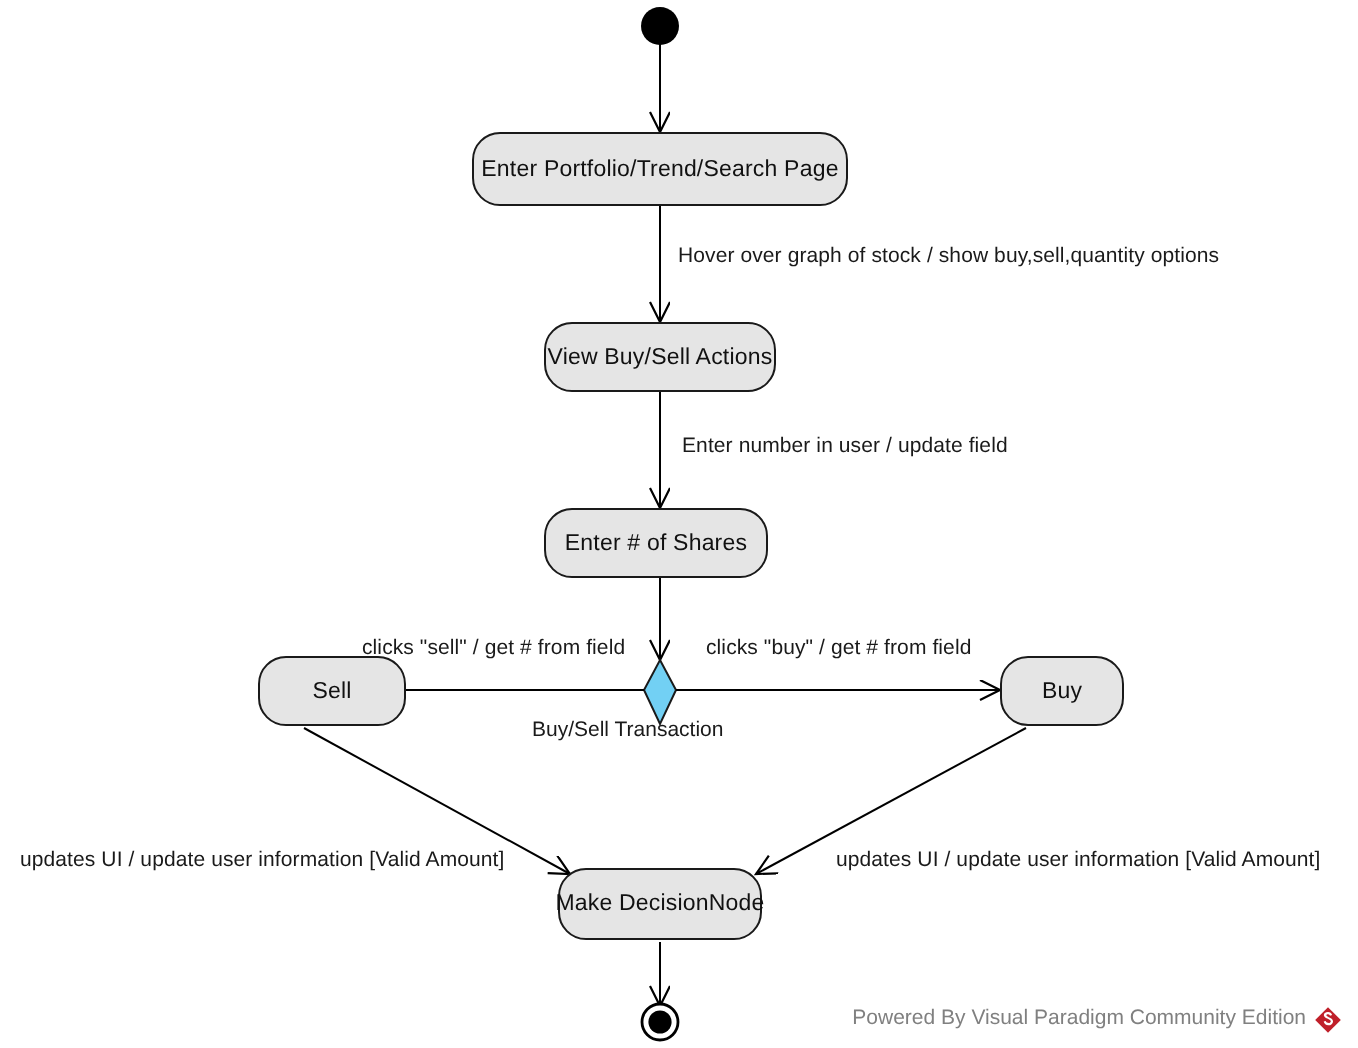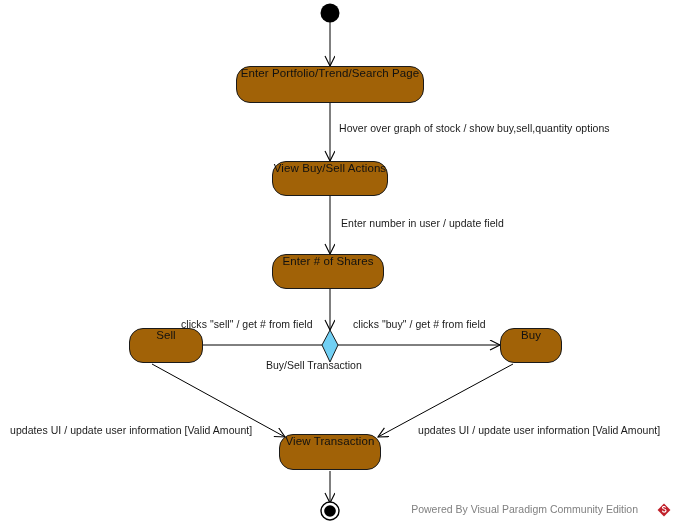--- a/index.html
+++ b/index.html
@@ -18,25 +18,25 @@
   #canvas {
     position: absolute;
     left: 0;
     top: 0;
     width: 679px;
     height: 524px;
   }
   .node {
     position: absolute;
     box-sizing: border-box;
-    background: #a16207;
+    background: #e5e5e5;
     border: 1px solid #1a1a1a;
     border-radius: 14px;
     display: flex;
-    align-items: flex-start;
+    align-items: center;
     justify-content: center;
     color: #111111;
     font-size: 11.5px;
     letter-spacing: 0.1px;
     white-space: nowrap;
   }
   .edge-label {
     position: absolute;
     font-size: 10.5px;
     color: #1a1a1a;
@@ -49,21 +49,21 @@
     font-size: 10.5px;
     color: #1a1a1a;
     white-space: nowrap;
   }
   #footer {
     position: absolute;
     right: 8px;
     bottom: 8px;
     display: flex;
     align-items: center;
-    gap: 19px;
+    gap: 4px;
     font-size: 10.5px;
     color: #808080;
     white-space: nowrap;
   }
   #footer .vp-logo {
     display: inline-block;
     width: 14px;
     height: 14px;
     position: relative;
     top: 1px;
@@ -129,21 +129,21 @@
 
   <div class="node" style="left:93px; top:328px; width:74px; height:35px;margin-left:36px;">
     <span>Sell</span>
   </div>
 
   <div class="node" style="left:500px; top:328px; width:62px; height:35px;">
     <span>Buy</span>
   </div>
 
   <div class="node" style="left:279px; top:434px; width:102px; height:36px;">
-    <span>View Transaction</span>
+    <span>Make DecisionNode</span>
   </div>
 
   <div class="edge-label" style="left:339px; top:122px;">Hover over graph of stock / show buy,sell,quantity options</div>
 
   <div class="edge-label" style="left:341px; top:217px;">Enter number in user / update field</div>
 
   <div class="edge-label" style="left:181px; top:318px;">clicks "sell" / get # from field</div>
 
   <div class="edge-label" style="left:353px; top:318px;">clicks "buy" / get # from field</div>
 

